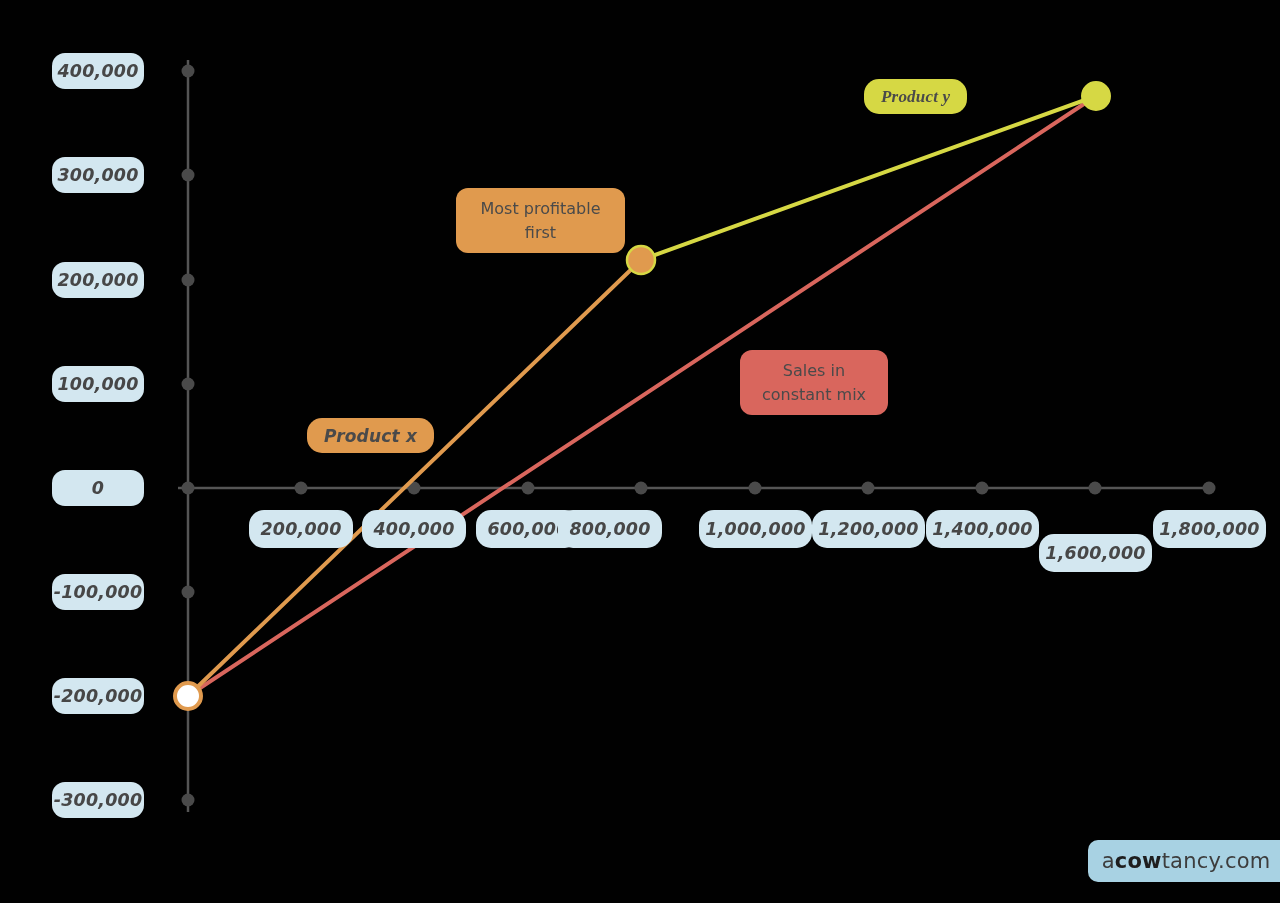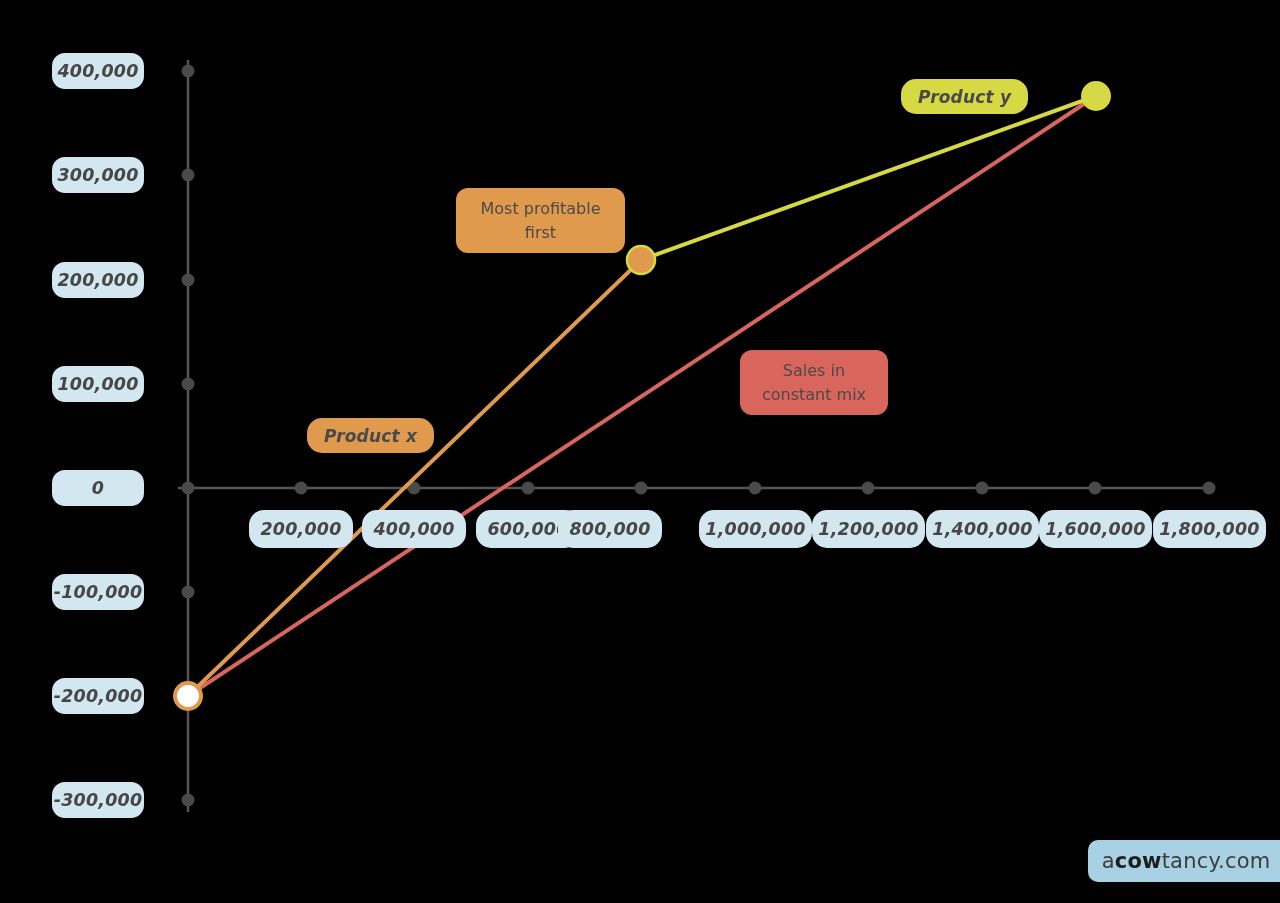--- a/index.html
+++ b/index.html
@@ -119,37 +119,37 @@
   <div class="pill ytick" style="top:678px;">-200,000</div>
   <div class="pill ytick" style="top:782px;">-300,000</div>
 
   <div class="pill xtick" style="left:249px;width:104px;">200,000</div>
   <div class="pill xtick" style="left:362px;width:104px;">400,000</div>
   <div class="pill xtick" style="left:476px;width:104px;">600,000</div>
   <div class="pill xtick" style="left:558px;width:104px;">800,000</div>
   <div class="pill xtick" style="left:699px;width:113px;">1,000,000</div>
   <div class="pill xtick" style="left:812px;width:113px;">1,200,000</div>
   <div class="pill xtick" style="left:926px;width:113px;">1,400,000</div>
-  <div class="pill xtick" style="left:1039px;width:113px;">1,600,000</div>
+  <div class="pill xtick" style="left:1039px;width:113px;margin-top:24px;">1,600,000</div>
   <div class="pill xtick" style="left:1153px;width:113px;">1,800,000</div>
 
 
   <div class="pill note note-orange" style="left:456px;top:188px;width:169px;height:65px;">
     <span class="nl">Most profitable</span>
     <span class="nl">first</span>
   </div>
 
   <div class="pill note note-red" style="left:740px;top:350px;width:148px;height:65px;">
     <span class="nl">Sales in</span>
     <span class="nl">constant mix</span>
   </div>
 
   <div class="pill series-pill series-x" style="left:307px;top:418px;">Product x</div>
 
-  <div class="pill series-pill series-y" style="left:901px;top:79px;">Product y</div>
+  <div class="pill series-pill series-y" style="left:864px;top:79px;font-family:Liberation Serif, serif;">Product y</div>
 
   <div class="pill watermark">
     <span>a</span>
       <b>cow</b>
       <span>tancy.com</span>
   </div>
 
 </div>
 
 </body></html>

